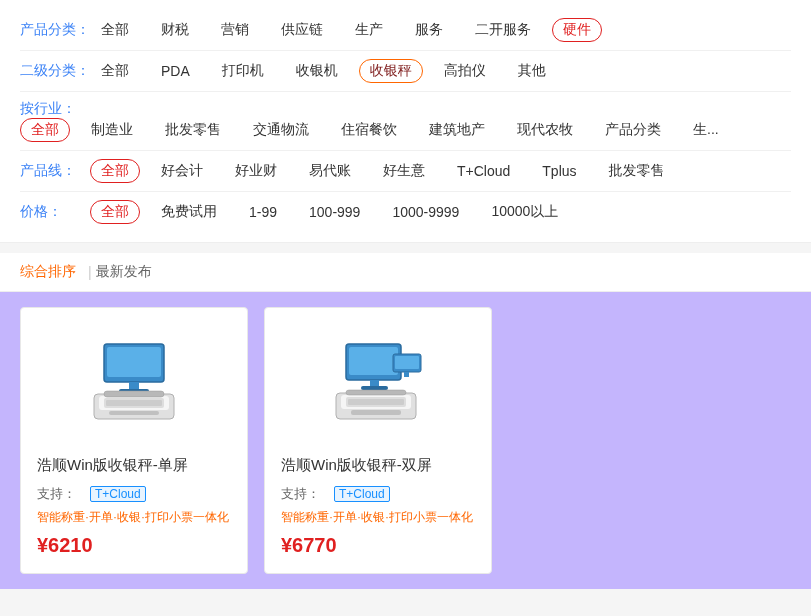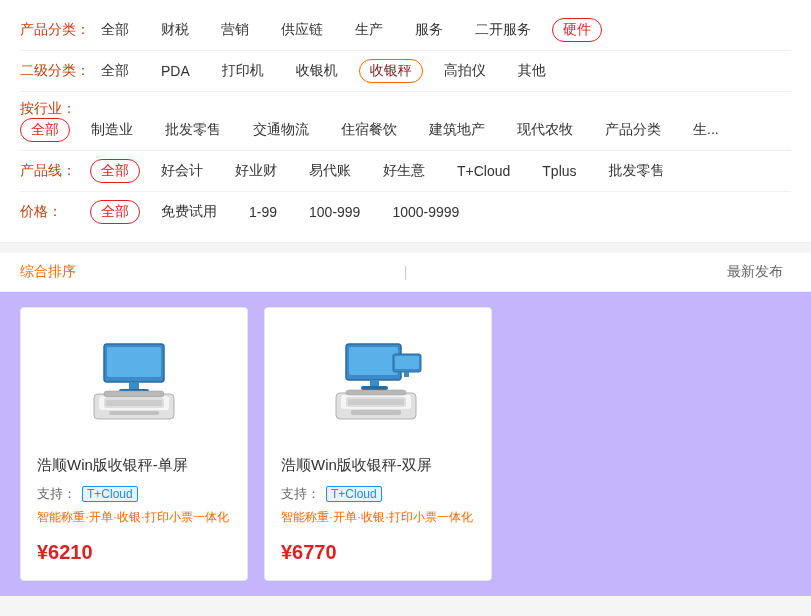--- a/index.html
+++ b/index.html
@@ -19,21 +19,21 @@
       align-items: center;
       padding: 8px 0;
       border-bottom: 1px solid #f0f0f0;
       flex-wrap: wrap;
       min-height: 38px;
     }
     .filter-row:last-child {
       border-bottom: none;
     }
     .filter-label {
-      color: #c2410c;
+      color: #3b82f6;
       min-width: 70px;
       flex-shrink: 0;
     }
     .filter-items {
       display: flex;
       flex-wrap: wrap;
       gap: 10px;
       align-items: center;
     }
     .filter-item {
@@ -55,21 +55,20 @@
       border-radius: 12px;
     }
     .sort-bar {
       background: #fff;
       padding: 10px 20px;
       margin-top: 10px;
       border-bottom: 1px solid #eee;
       display: flex;
       align-items: center;
       gap: 0;
-      justify-content: space-between;
     }
     .sort-item {
       color: #ff6600;
       cursor: pointer;
       font-size: 14px;
       padding: 0 8px 0 0;
     }
     .sort-item:first-child {
       padding-left: 0;
     }
@@ -109,37 +108,37 @@
     }
     .product-name {
       font-size: 15px;
       color: #333;
       margin-bottom: 10px;
       font-weight: 500;
     }
     .product-support {
       display: flex;
       align-items: center;
-      gap: 6px;
+      gap: 14px;
       margin-bottom: 6px;
       font-size: 13px;
       color: #666;
     }
     .support-badge {
       background: #e8f4ff;
       color: #1890ff;
       border: 1px solid #1890ff;
       border-radius: 2px;
       padding: 0 4px;
       font-size: 12px;
     }
     .product-desc {
       font-size: 12px;
       color: #ff6600;
-      margin-bottom: 15px;
+      margin-bottom: 8px;
     }
     .product-price {
       font-size: 20px;
       color: #e02020;
       font-weight: bold;
     }
   </style>
 </head>
 <body>
 
@@ -202,20 +201,21 @@
   </div>
 
   <div class="filter-row">
     <span class="filter-label">价格：</span>
     <div class="filter-items">
       <span class="filter-item active-red">全部</span>
       <span class="filter-item">免费试用</span>
       <span class="filter-item">1-99</span>
       <span class="filter-item">100-999</span>
       <span class="filter-item">1000-9999</span>
+      <span class="filter-item">10000以上</span>
     </div>
   </div>
 
 </div>
 
 <div class="sort-bar">
   <span class="sort-item">综合排序</span>
   <span class="sort-divider">|</span>
   <span class="sort-item inactive">最新发布</span>
 </div>

